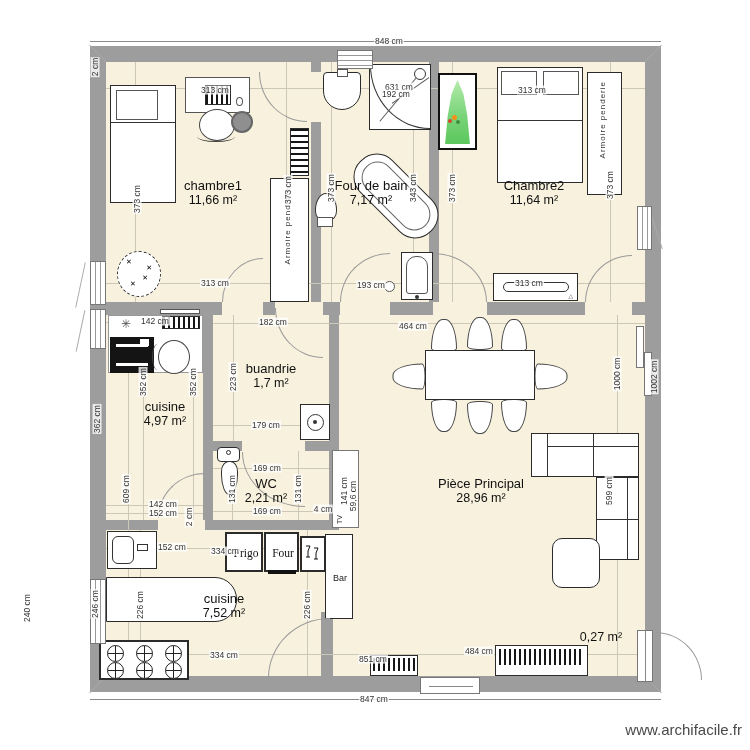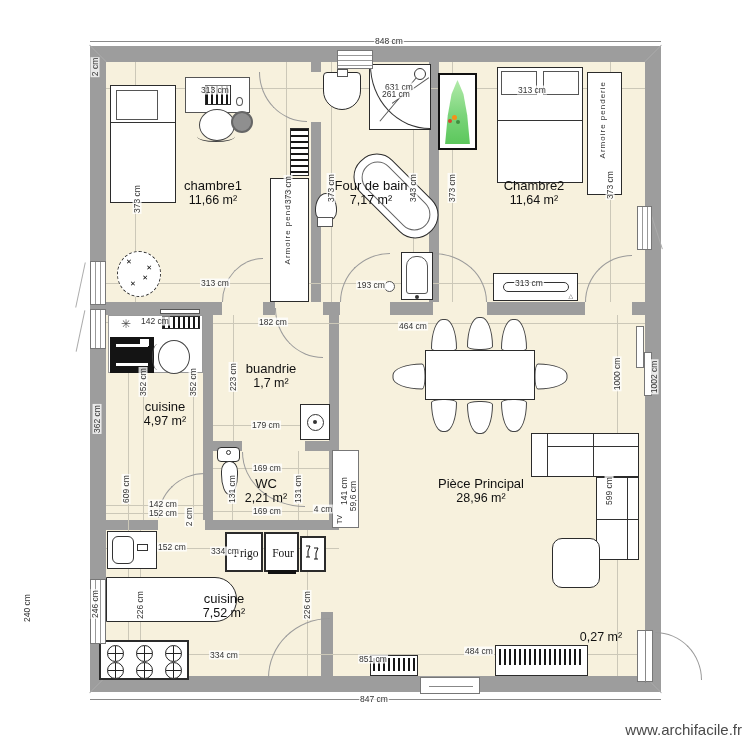--- a/index.html
+++ b/index.html
@@ -266,20 +266,23 @@
     </svg>
   </div>
   <div class="f" style="left:99px;top:640px;width:90px;height:40px;border-width:2px;">
     <div class="burner" style="left:6px;top:3px;"></div>
     <div class="burner" style="left:35px;top:3px;"></div>
     <div class="burner" style="left:64px;top:3px;"></div>
     <div class="burner" style="left:6px;top:20px;"></div>
     <div class="burner" style="left:35px;top:20px;"></div>
     <div class="burner" style="left:64px;top:20px;"></div>
   </div>
+  <div class="f" style="left:325px;top:534px;width:28px;height:85px;">
+    <span class="smallLbl" style="left:14px;top:43px;">Bar</span>
+  </div>
 
   <div class="room" style="left:213px;top:192px;">
     <div>chambre1</div>
     <div class="a">11,66 m²</div>
   </div>
   <div class="room" style="left:371px;top:192px;">
     <div>Four de bain</div>
     <div class="a">7,17 m²</div>
   </div>
   <div class="room" style="left:534px;top:192px;">
@@ -314,21 +317,21 @@
   <span class="dim" style="left:374px;top:699px;">847 cm</span>
   <span class="dim v" style="left:97px;top:419px;">362 cm</span>
   <span class="dim v" style="left:654px;top:377px;">1002 cm</span>
   <span class="dim v" style="left:95px;top:67px;">2 cm</span>
   <span class="dim" style="left:215px;top:90px;">313 cm</span>
   <span class="dim" style="left:215px;top:283px;">313 cm</span>
   <span class="dim v" style="left:137px;top:199px;">373 cm</span>
   <span class="dim v" style="left:288px;top:190px;">373 cm</span>
   <span class="dim v" style="left:331px;top:188px;">373 cm</span>
   <span class="dim" style="left:399px;top:87px;">631 cm</span>
-  <span class="dim" style="left:396px;top:94px;">261 cm</span>
+  <span class="dim" style="left:396px;top:94px;">192 cm</span>
   <span class="dim v" style="left:413px;top:188px;">343 cm</span>
   <span class="dim" style="left:371px;top:285px;">193 cm</span>
   <span class="dim v" style="left:452px;top:188px;">373 cm</span>
   <span class="dim" style="left:532px;top:90px;">313 cm</span>
   <span class="dim" style="left:529px;top:283px;">313 cm</span>
   <span class="dim v" style="left:610px;top:185px;">373 cm</span>
   <span class="dim" style="left:155px;top:321px;">142 cm</span>
   <span class="dim v" style="left:143px;top:382px;">352 cm</span>
   <span class="dim v" style="left:193px;top:382px;">352 cm</span>
   <span class="dim v" style="left:126px;top:489px;">609 cm</span>

